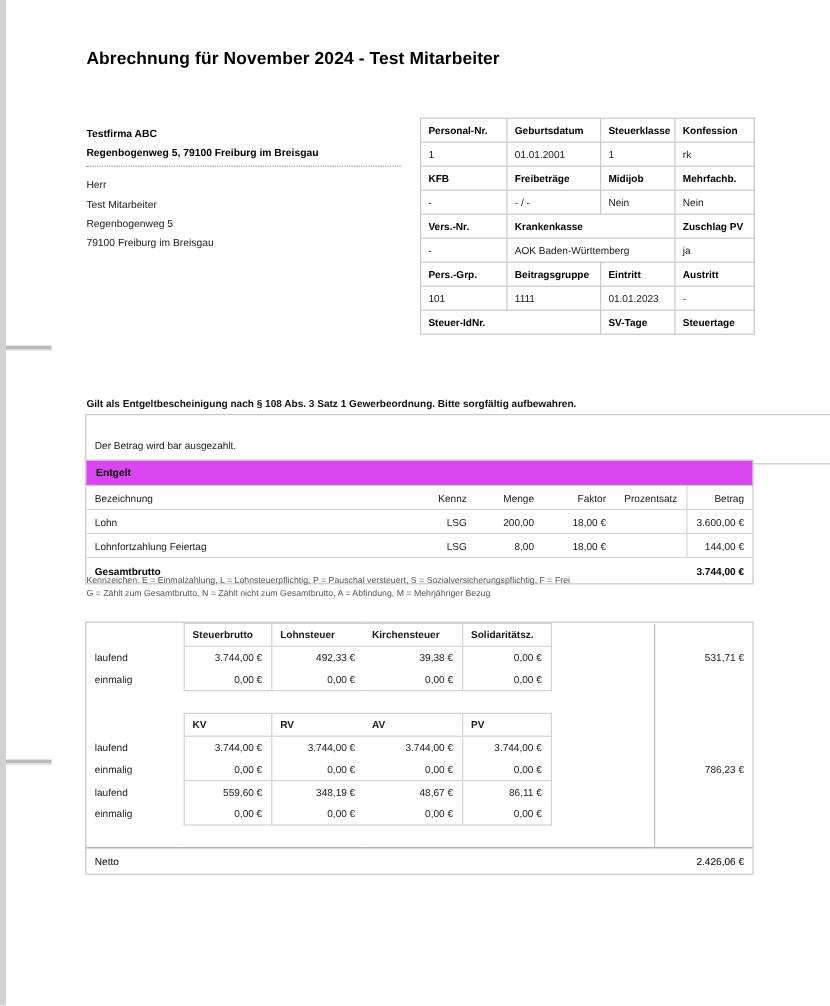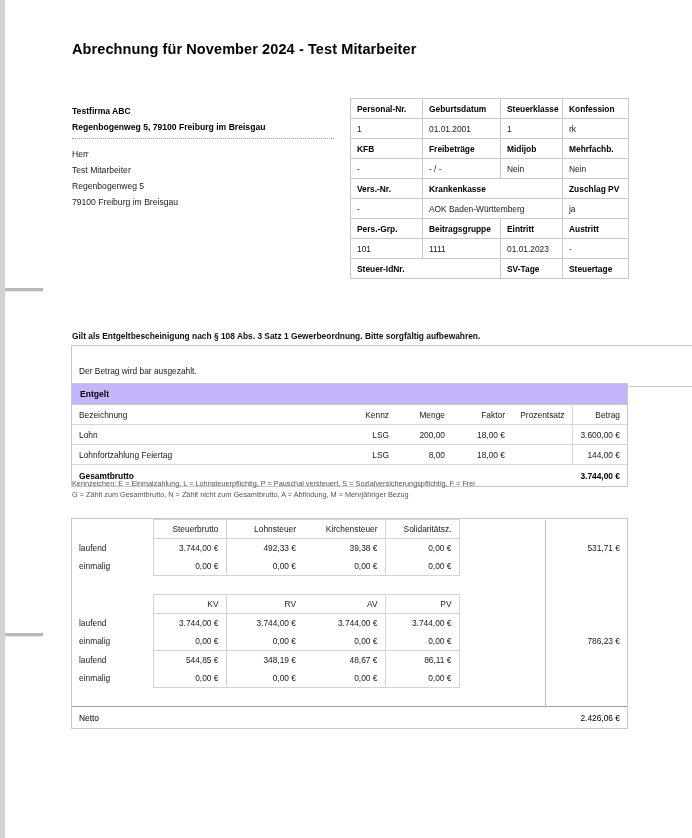--- a/index.html
+++ b/index.html
@@ -124,21 +124,21 @@
   
   .block {
     position: absolute;
     left: 71px;
     width: 557px;
     border: 1px solid #c9c9c9;
     box-sizing: border-box;
     background: #fff;
   }
   .block-title {
-    background: #c4b5fd;
+    background: #d946ef;
     border-bottom: 1px solid #c9c9c9;
     font-weight: bold;
     color: #000;
     font-size: 8.6px;
     padding: 5px 0 5px 8px;
   }
   table.grid {
     width: 100%;
     border-collapse: collapse;
     table-layout: fixed;
@@ -205,21 +205,21 @@
   table.sv col.s5 { width: 86px; }
   table.sv col.s6 { width: 82px; }
   .cellbox {
     border-left: 1px solid #d3d3d3;
     border-right: 1px solid #d3d3d3;
   }
   .topline { border-top: 1px solid #d3d3d3; }
   .botline { border-bottom: 1px solid #d3d3d3; }
   .sumcol { border-left: 1px solid #bdbdbd; text-align: right; }
   .spacer-row td { height: 9px; padding: 0; }
-  .hdrcell { font-weight: normal; color: #000; text-align: right; }
+  .hdrcell { font-weight: bold; color: #000; }
 
   #netto-row {
     border-top: 1px solid #9e9e9e;
   }
   #netto-row td {
     font-weight: normal;
     color: #000;
     padding: 5px 7px;
   }
 
@@ -442,21 +442,21 @@
         <tr>
           <td>einmalig</td>
           <td class="num cellbox botline">0,00 €</td>
           <td class="num botline">0,00 €</td>
           <td class="num botline">0,00 €</td>
           <td class="num botline cellbox">0,00 €</td>
           <td></td>
         </tr>
         <tr>
           <td>laufend</td>
-          <td class="num cellbox">544,85 €</td>
+          <td class="num cellbox">559,60 €</td>
           <td class="num">348,19 €</td>
           <td class="num">48,67 €</td>
           <td class="num cellbox">86,11 €</td>
           <td></td>
         </tr>
         <tr>
           <td>einmalig</td>
           <td class="num cellbox botline">0,00 €</td>
           <td class="num botline">0,00 €</td>
           <td class="num botline">0,00 €</td>

